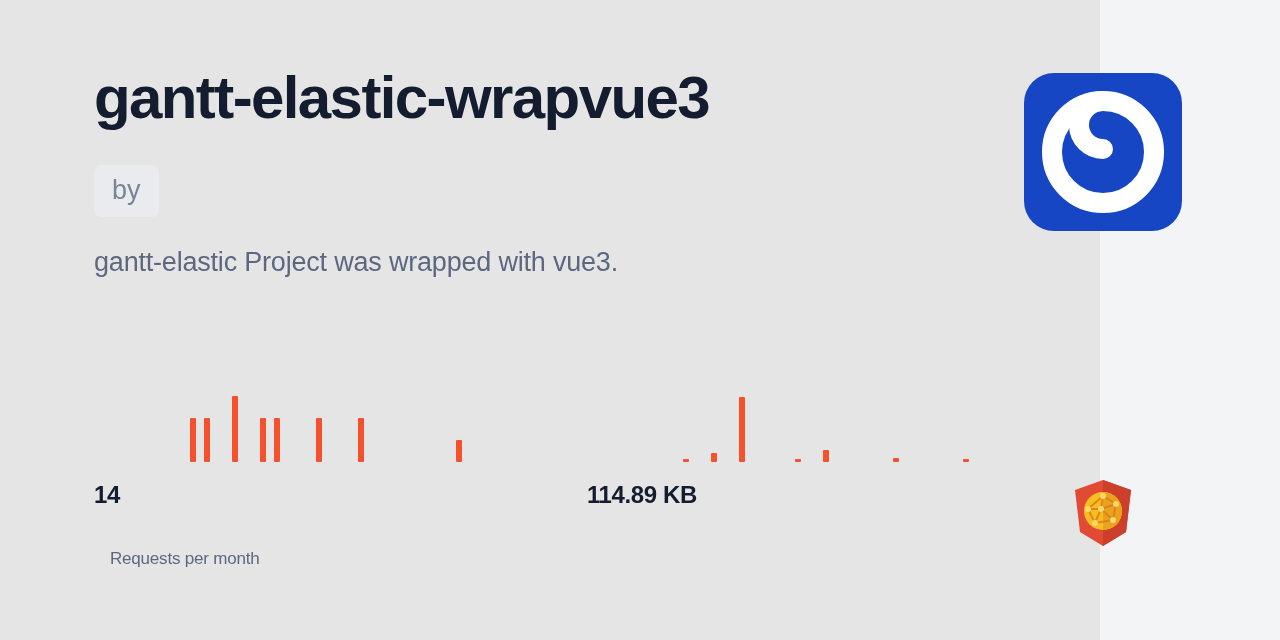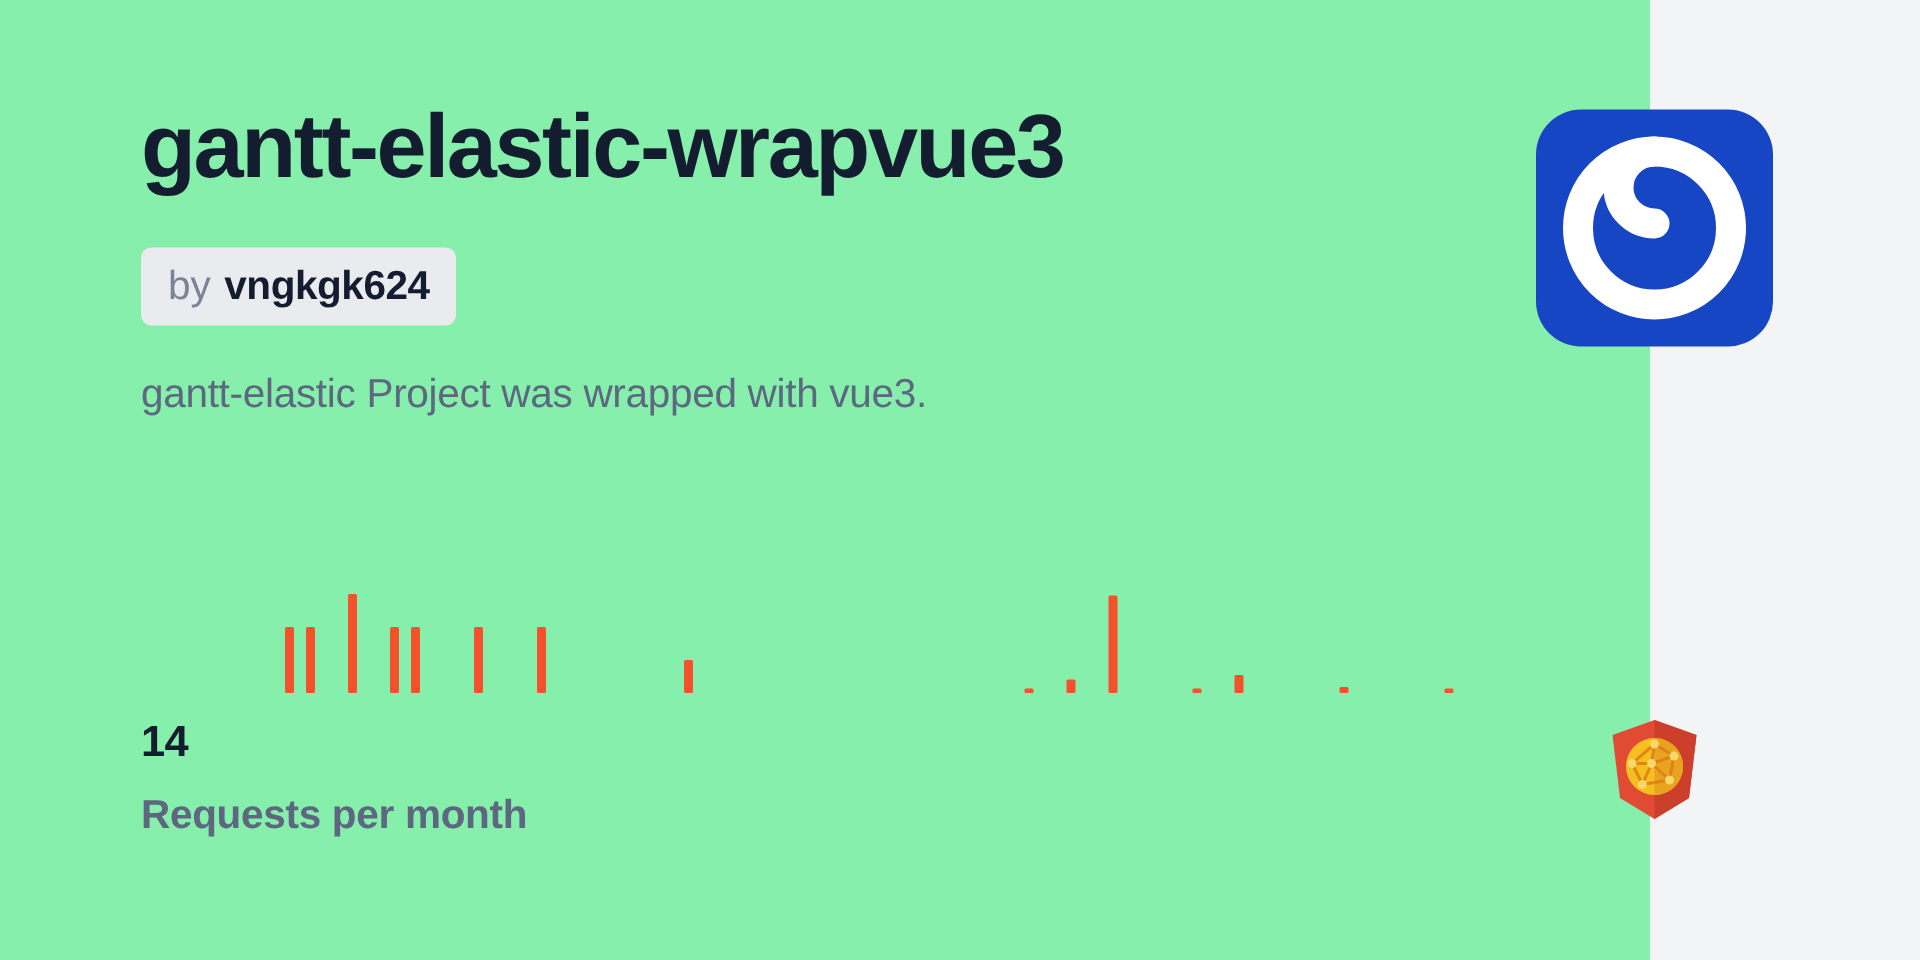--- a/index.html
+++ b/index.html
@@ -10,21 +10,21 @@
   }
   body {
     font-family: "Liberation Sans", sans-serif;
     -webkit-font-smoothing: antialiased;
   }
   #card {
     position: relative;
     width: 1280px;
     height: 640px;
     overflow: hidden;
-    background: #86efac;
+    background: #e5e5e5;
   }
   
   .side-panel {
     position: absolute;
     top: 0;
     right: 0;
     width: 180px;
     height: 640px;
     background: #f3f4f6;
   }
@@ -109,33 +109,33 @@
   }
   .spark .bar {
     position: absolute;
     bottom: 0;
     background: #f4512c;
     border-radius: 1px;
   }
   .stat-value {
     margin: 0;
     padding-top: 16px;
-    font-size: 29px;
+    font-size: 24px;
     line-height: 34px;
     font-weight: 700;
     color: #141c2f;
     letter-spacing: -0.4px;
     white-space: nowrap;
   }
   .stat-label {
-    margin: 0;
+    margin: 16px;
     padding-top: 14px;
-    font-size: 27px;
+    font-size: 17px;
     line-height: 34px;
-    font-weight: 700;
+    font-weight: 400;
     color: #5d6880;
     letter-spacing: -0.2px;
     white-space: nowrap;
   }
   
   .logo {
     position: absolute;
     left: 1024px;
     top: 73px;
     width: 158px;
@@ -161,21 +161,20 @@
 
   <div class="side-panel"></div>
 
   <div class="main">
 
     <h1 class="title">gantt-elastic-wrapvue3</h1>
 
     <div class="badges">
       <span class="badge">
         <span class="lbl">by</span>
-        <span class="val">vngkgk624</span>
       </span>
     </div>
 
     <p class="description">gantt-elastic Project was wrapped with vue3.</p>
 
     <div class="stats">
 
       <div class="stat">
         <div class="spark">
             <div class="bar" style="left: 56px; width: 5.88px; height: 44px; background: rgb(244, 81, 44);"></div>
@@ -194,20 +193,21 @@
       <div class="stat">
         <div class="spark">
             <div class="bar" style="left: 56px; width: 5.88px; height: 3px; background: rgb(244, 81, 44);"></div>
             <div class="bar" style="left: 84px; width: 5.88px; height: 8.8px; background: rgb(244, 81, 44);"></div>
             <div class="bar" style="left: 112px; width: 5.88px; height: 64.5333px; background: rgb(244, 81, 44);"></div>
             <div class="bar" style="left: 168px; width: 5.88px; height: 3px; background: rgb(244, 81, 44);"></div>
             <div class="bar" style="left: 196px; width: 5.88px; height: 11.7333px; background: rgb(244, 81, 44);"></div>
             <div class="bar" style="left: 266px; width: 5.88px; height: 4.4px; background: rgb(244, 81, 44);"></div>
             <div class="bar" style="left: 336px; width: 5.88px; height: 3px; background: rgb(244, 81, 44);"></div>
           </div>
+        <p class="stat-value">114.89 KB</p>
       </div>
 
     </div>
   </div>
 
   <div class="logo">
     <svg width="158" height="158" viewBox="0 0 158 158" aria-hidden="true">
       <path fill="#ffffff" d="M79 22
                a57 57 0 1 0 57 57
                a57 57 0 0 0 -57 -57

